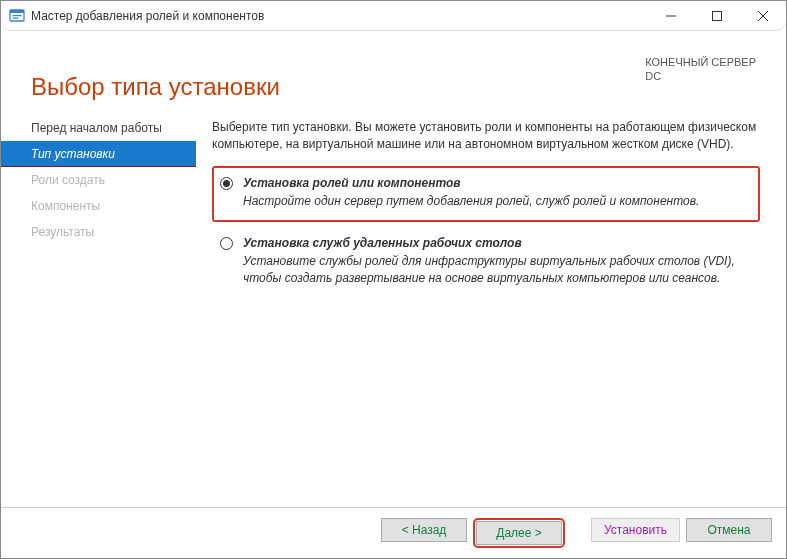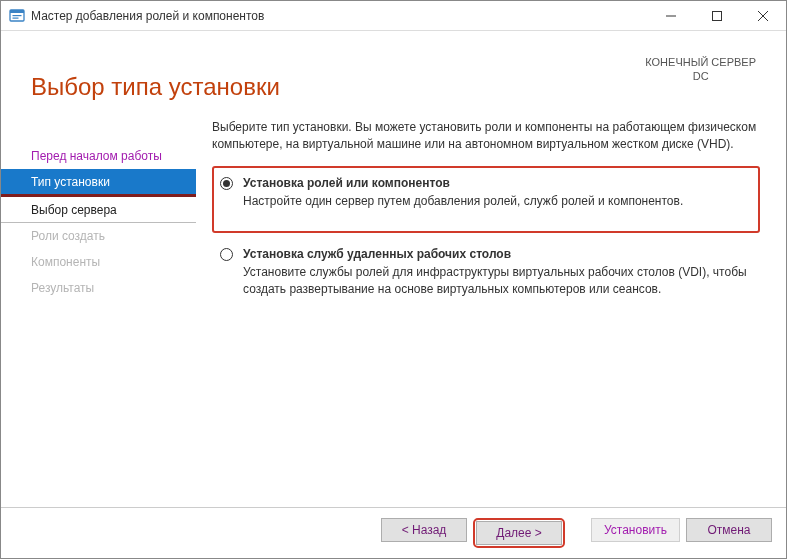--- a/index.html
+++ b/index.html
@@ -17,20 +17,21 @@
     overflow: hidden;
   }
 
   
   .titlebar {
     height: 30px;
     display: flex;
     align-items: center;
     border-bottom: 1px solid #ddd;
     background: #fff;
+    border-radius: 10px;
   }
   .titlebar .app-icon {
     width: 16px; height: 16px;
     margin: 0 6px 0 8px;
     display: inline-flex;
     align-items: center;
     justify-content: center;
   }
   .titlebar .title {
     flex: 1;
@@ -54,21 +55,21 @@
   }
   .page-title {
     font-size: 24px;
     font-weight: 300;
     color: #c2410c;
     letter-spacing: 0;
     margin-top: 20px;
   }
   .server-info {
     margin-left: auto;
-    text-align: center;
+    text-align: left;
     font-size: 11px;
     color: #555;
     line-height: 1.3;
     padding-top: 2px;
   }
 
   
   .main {
     flex: 1;
     display: flex;
@@ -83,30 +84,30 @@
   }
   .step {
     padding: 5px 10px 5px 30px;
     font-size: 12px;
     color: #555;
     cursor: default;
     border-top: 1px solid transparent;
     border-bottom: 1px solid transparent;
   }
   .step.done {
-    color: #a21caf;
+    color: #404040;
     border-top: 1px solid #bcbcbc;
-    margin-top: 28px;
   }
   .step.done:first-child { border-top: none; }
   .step.current {
     background: #1979ca;
     color: #fff;
     border-top: 1px solid #1979ca;
-    border-bottom: 3px solid #7f1d1d;
+    border-bottom: 1px solid #7f1d1d;
+    font-style: italic;
   }
   .step.enabled { color: #222; }
   .step.enabled {
     border-bottom: 1px solid #bcbcbc;
   }
   .step.disabled { color: #b5b5b5; }
 
   
   .content {
     flex: 1;
@@ -114,24 +115,25 @@
     font-size: 12px;
     color: #333;
     line-height: 1.45;
   }
   .intro { margin-bottom: 12px; }
 
   .option-group { margin-top: 4px; }
   .option {
     display: flex;
     align-items: flex-start;
-    padding: 7px 8px 20px 4px;
+    padding: 7px 8px 9px 4px;
     border: 2px solid transparent;
     border-radius: 3px;
     margin-bottom: 4px;
+    font-style: italic;
   }
   .option.highlighted {
     border-color: #d13a2a;
   }
   .radio {
     width: 13px; height: 13px;
     border: 1px solid #333;
     border-radius: 50%;
     margin: 2px 10px 0 2px;
     position: relative;
@@ -159,21 +161,21 @@
     background: #fff;
   }
   .btn {
     min-width: 86px;
     height: 24px;
     padding: 0 12px;
     font-size: 12px;
     font-family: inherit;
     border: 1px solid #adadad;
     background: #e1e1e1;
-    color: #701a75;
+    color: #15803d;
     display: inline-flex;
     align-items: center;
     justify-content: center;
     cursor: default;
   }
   .btn:disabled, .btn.disabled {
     color: #a21caf;
     background: #efefef;
     border-color: #cfcfcf;
   }
@@ -225,21 +227,20 @@
     <div>DC</div>
   </div>
 </div>
 
 <div class="main">
 
   <div class="sidebar">
 
   <div class="step done">Перед началом работы</div>
       <div class="step current">Тип установки</div>
-      <div class="step enabled">Выбор сервера</div>
       <div class="step disabled">Роли создать</div>
       <div class="step disabled">Компоненты</div>
       <div class="step disabled">Результаты</div>
     </div>
 
   <div class="content">
     <div class="intro">Выберите тип установки. Вы можете установить роли и компоненты на работающем физическом компьютере, на виртуальной машине или на автономном виртуальном жестком диске (VHD).</div>
     <div class="option-group">
 
     <div class="option highlighted">

